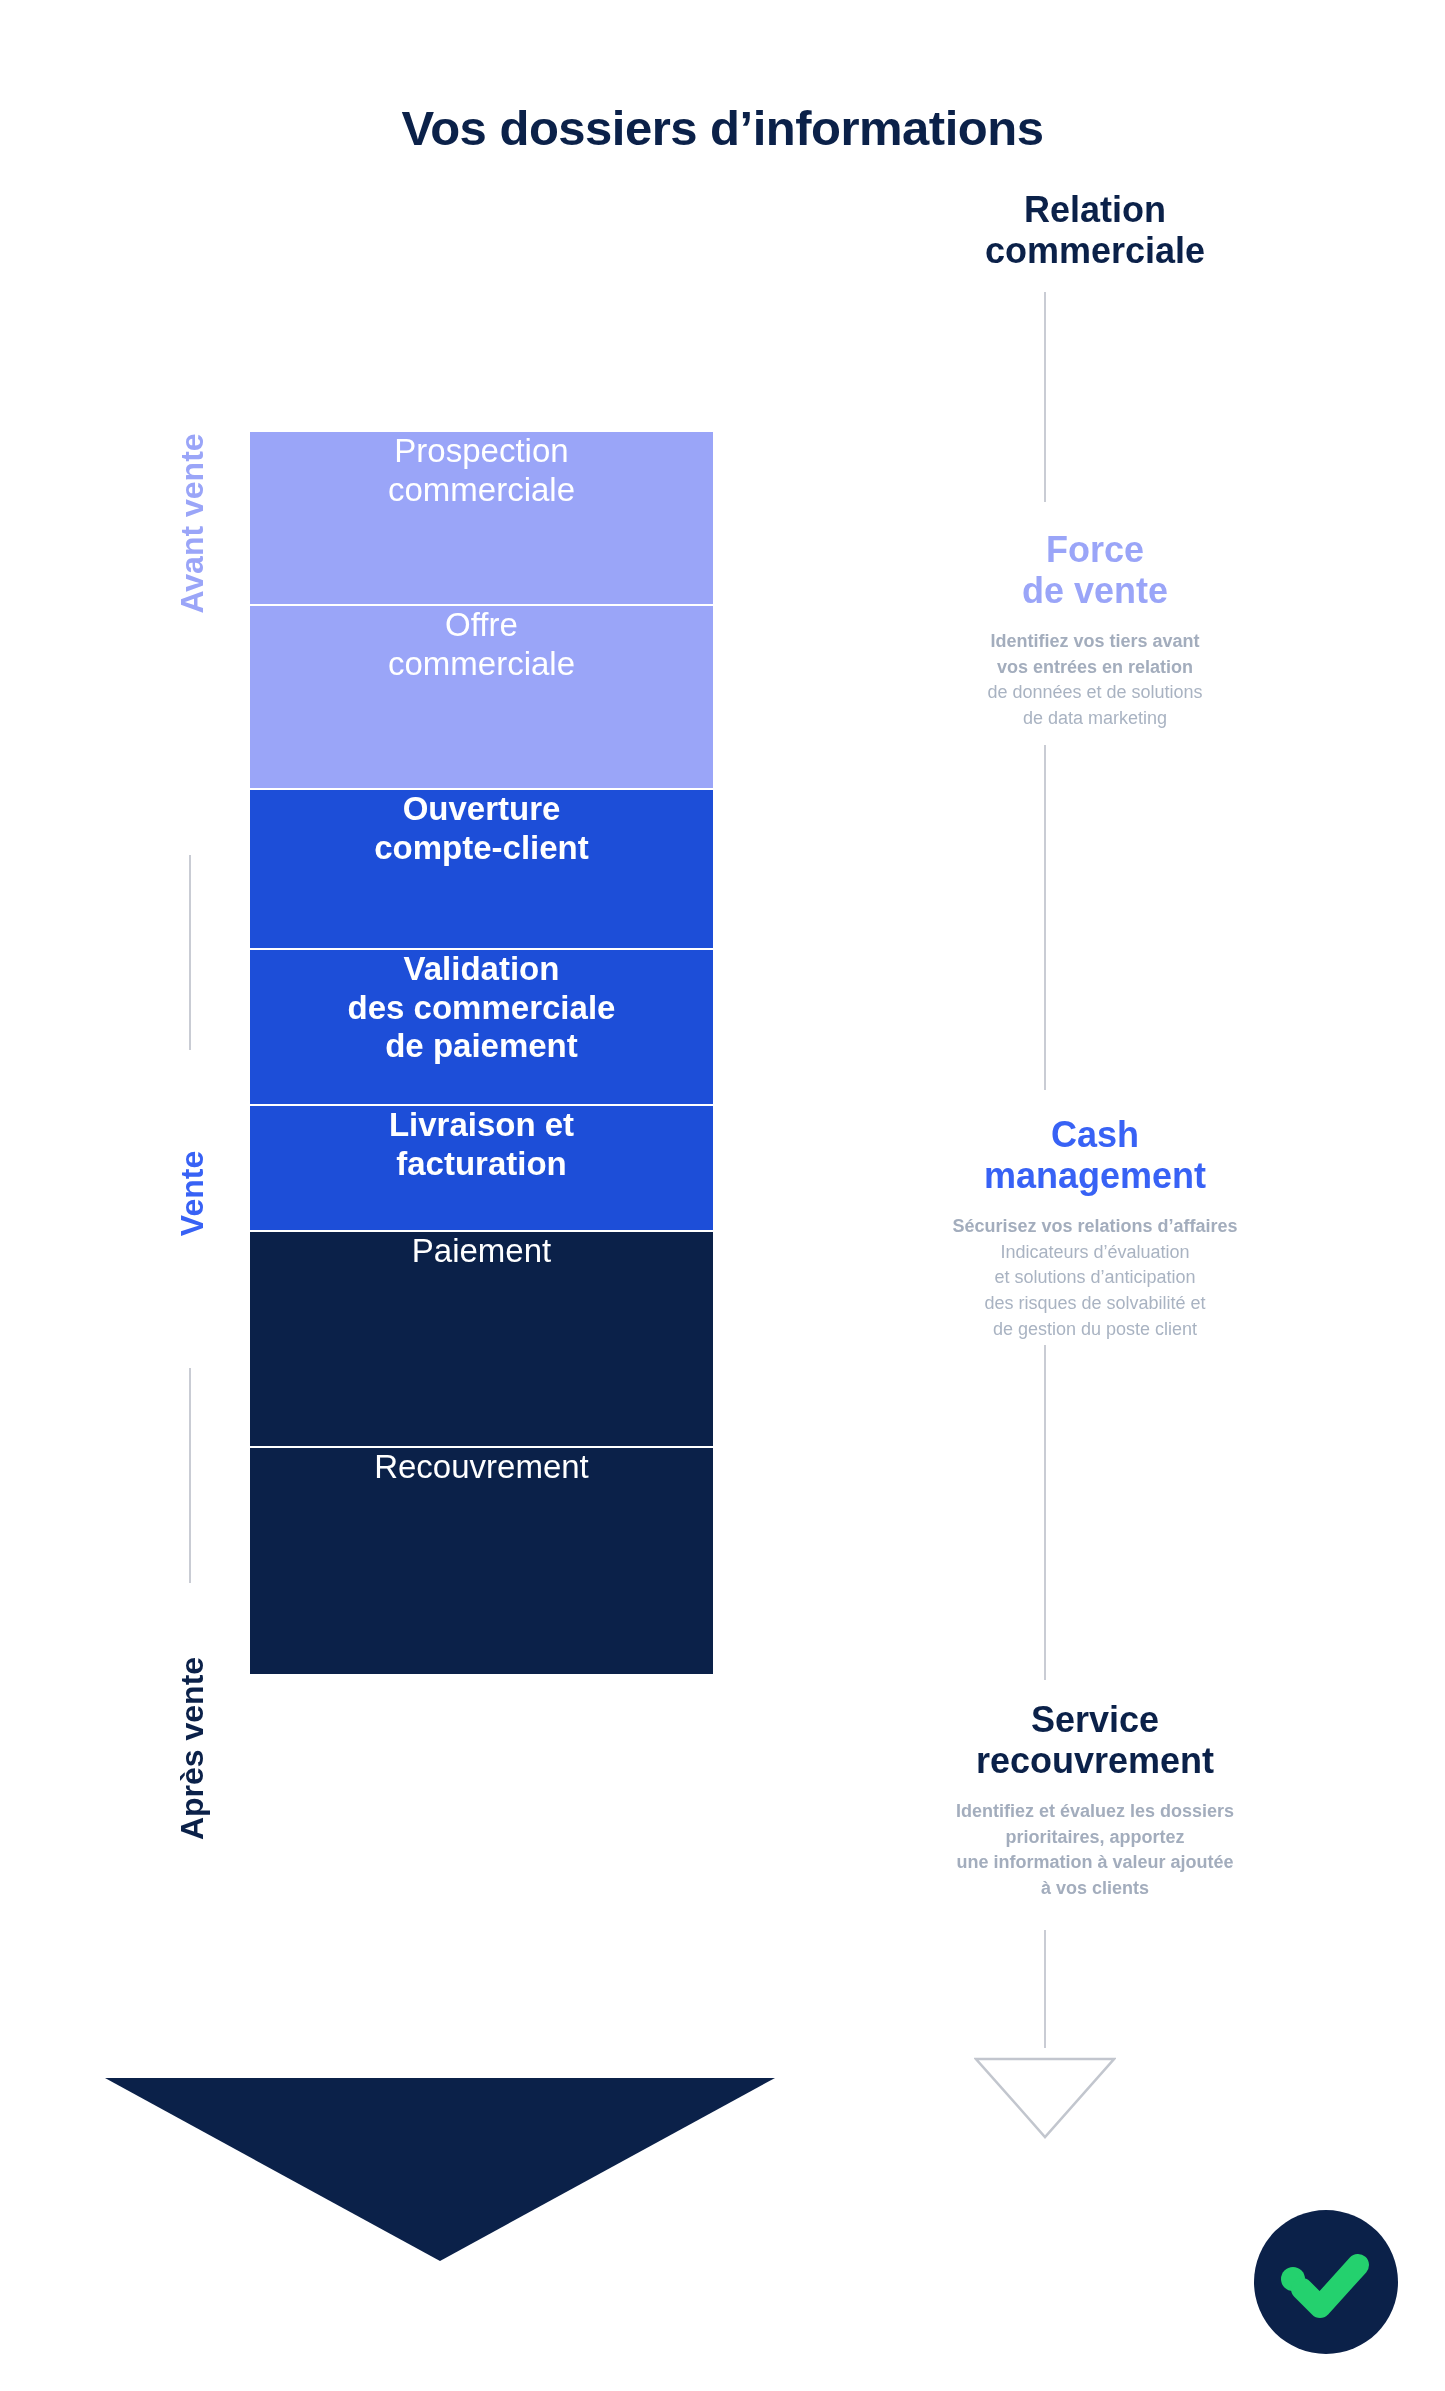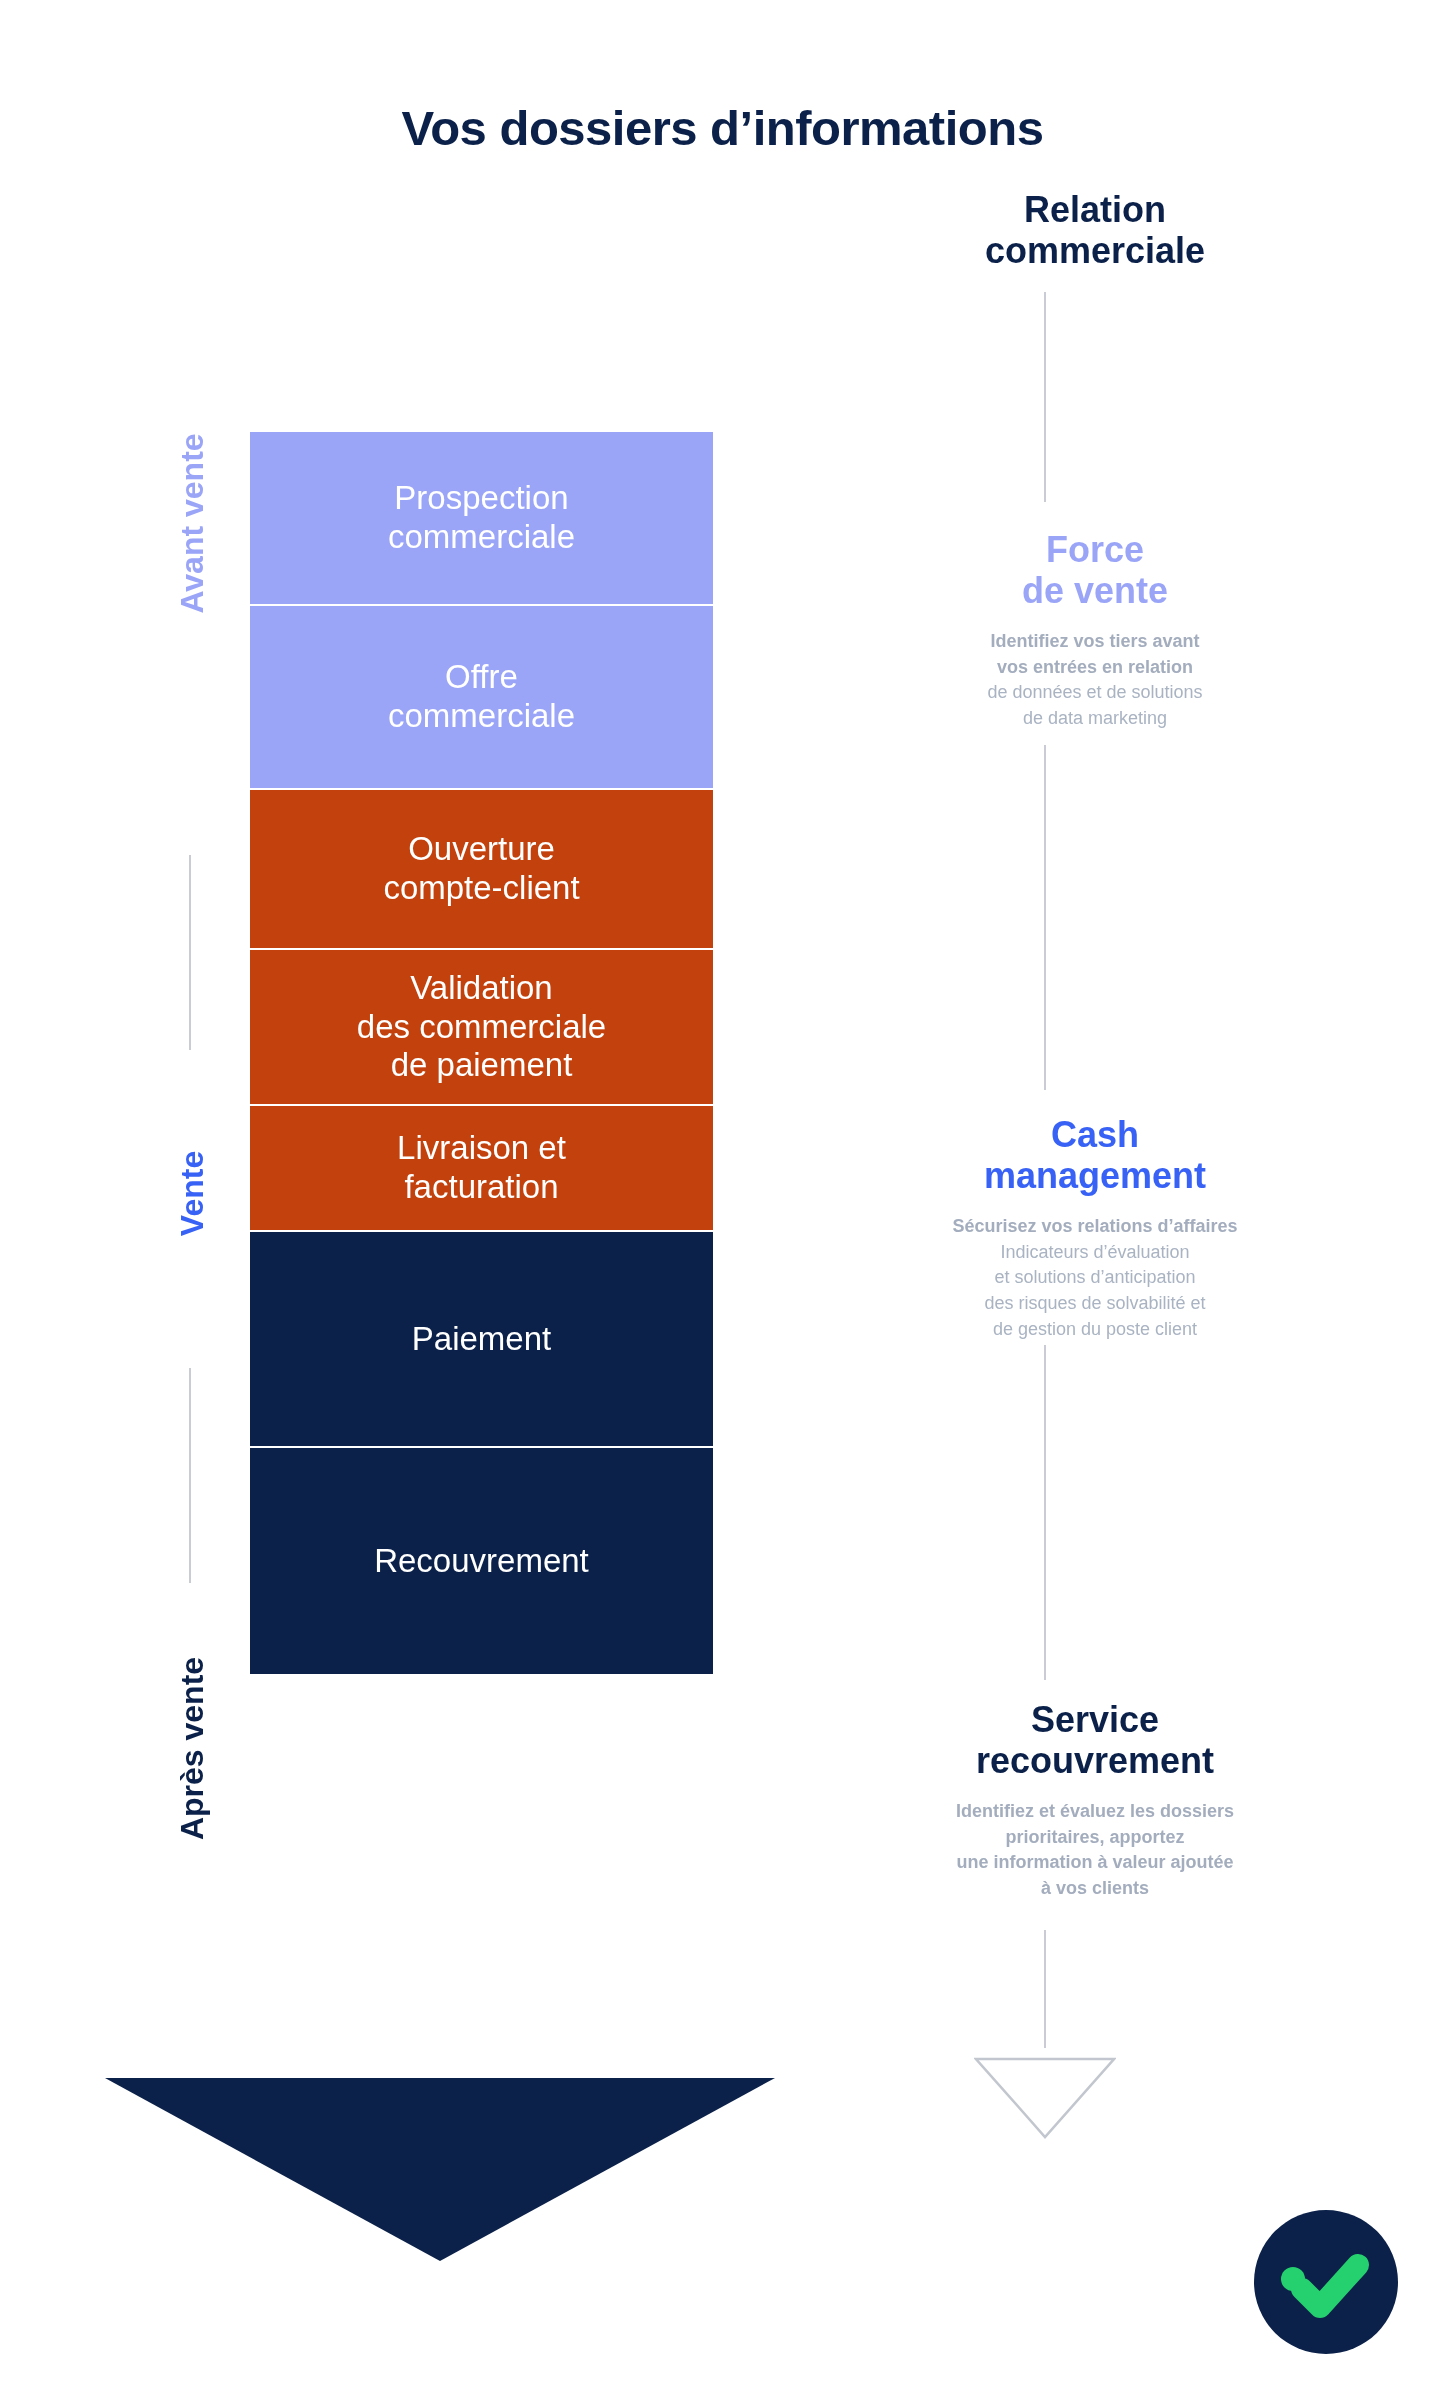--- a/index.html
+++ b/index.html
@@ -50,33 +50,32 @@
 
   
   #funnel{
     position:absolute;
     left:250px; top:432px;
     width:463px;
   }
   .funnel-box{
     box-sizing:border-box;
     display:flex;
-    align-items:center;
     justify-content:center;
     text-align:center;
     color:#ffffff;
     font-size:33px;
     font-weight:normal;
     line-height:1.17;
     padding:0 18px;
     border-top:2px solid #ffffff;
   }
   .funnel-box:first-child{ border-top:none; }
   .tone-light{ background:#9aa5f8; }
-  .tone-blue { background:#c2410c; }
+  .tone-blue { background:#1d4ed8;font-weight:bold; }
   .tone-navy { background:#0b2149; }
 
   
   #funnel-arrow{
     position:absolute;
     left:105px; top:2078px;
     width:0;height:0;
     border-left:335px solid transparent;
     border-right:335px solid transparent;
     border-top:183px solid #0b2149;

